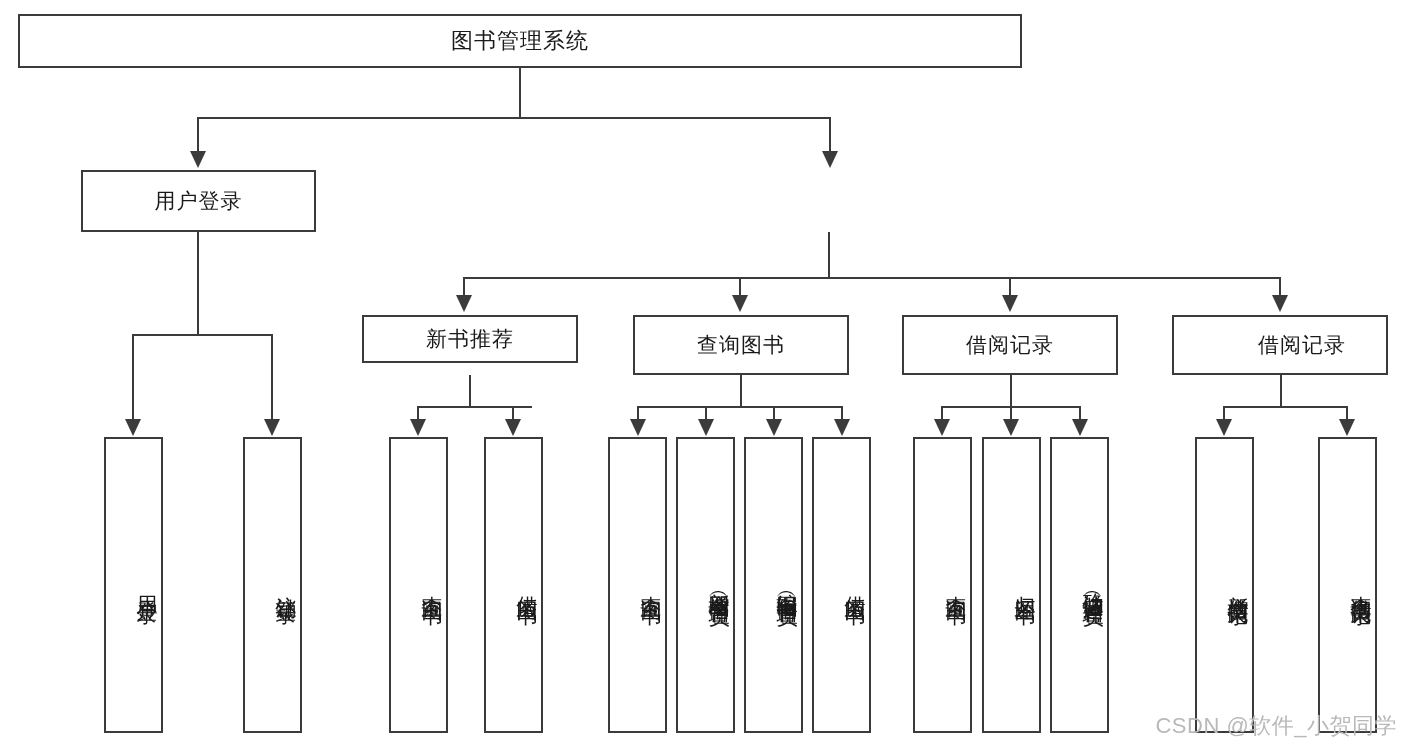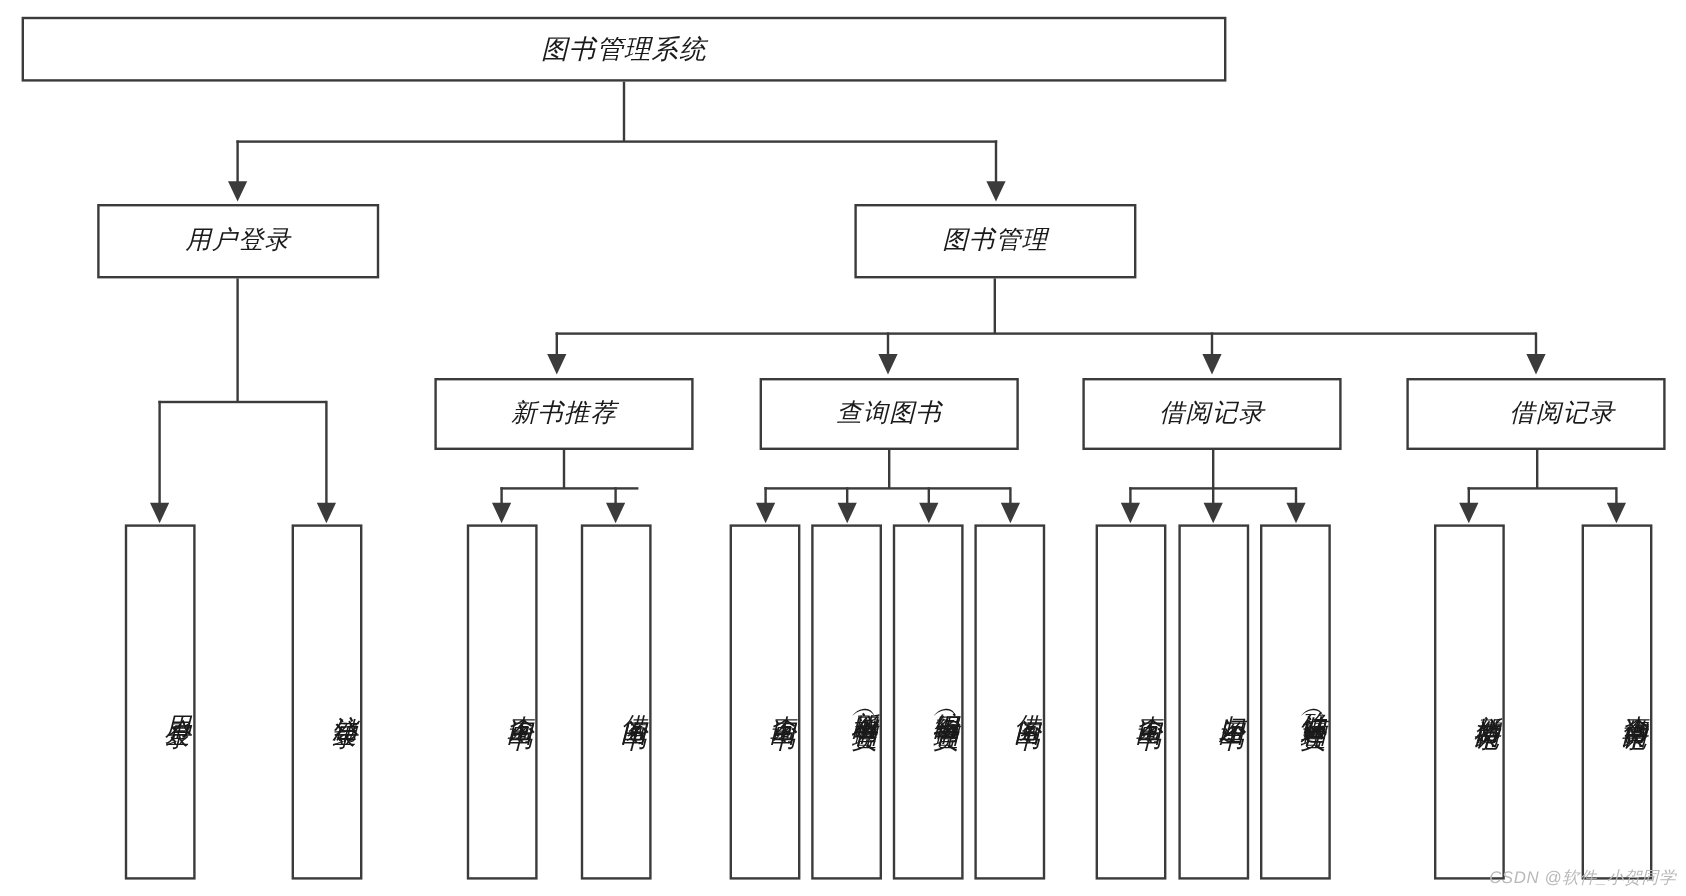--- a/index.html
+++ b/index.html
@@ -9,21 +9,20 @@
   }
   body {
     font-family: "Liberation Sans", "DejaVu Sans", sans-serif;
   }
   #canvas {
     position: relative;
     width: 1405px;
     height: 747px;
     background: #ffffff;
     overflow: hidden;
-    font-style: italic;
   }
   .node {
     position: absolute;
     box-sizing: border-box;
     border: 2px solid #3b3b3b;
     background: #ffffff;
     display: flex;
     align-items: center;
     justify-content: center;
     color: #1a1a1a;
@@ -60,21 +59,21 @@
     width: 0;
     height: 0;
     border-left: 8px solid transparent;
     border-right: 8px solid transparent;
     border-top: 17px solid #3b3b3b;
   }
   #watermark {
     position: absolute;
     right: 8px;
     bottom: 6px;
-    font-size: 14px;
+    font-size: 22px;
     color: #b9b9b9;
     letter-spacing: 0.5px;
     white-space: nowrap;
   }
 </style>
 </head>
 <body>
 
 <div id="canvas">
 
@@ -84,44 +83,41 @@
 
   <div class="conn vline" style="left:519px; top:68px; height:50px;"></div>
   <div class="conn hline" style="left:197px; top:117px; width:634px;"></div>
   <div class="conn vline" style="left:197px; top:117px; height:36px;"></div>
   <div class="arrow" style="left:190px; top:151px;"></div>
   <div class="conn vline" style="left:829px; top:117px; height:36px;"></div>
   <div class="arrow" style="left:822px; top:151px;"></div>
 
   <div class="node horiz" style="left:81px; top:170px; width:235px; height:62px;">
     <span>用户登录</span>
-  </div>
-  <div class="node horiz" style="left:712px; top:170px; width:235px; height:62px;">
-    <span>图书管理</span>
   </div>
 
   <div class="conn vline" style="left:197px; top:232px; height:103px;"></div>
   <div class="conn hline" style="left:132px; top:334px; width:140px;"></div>
   <div class="conn vline" style="left:132px; top:334px; height:86px;"></div>
   <div class="arrow" style="left:125px; top:419px;"></div>
   <div class="conn vline" style="left:271px; top:334px; height:86px;"></div>
   <div class="arrow" style="left:264px; top:419px;"></div>
 
   <div class="conn vline" style="left:828px; top:232px; height:46px;"></div>
   <div class="conn hline" style="left:463px; top:277px; width:817px;"></div>
   <div class="conn vline" style="left:463px; top:277px; height:20px;"></div>
   <div class="arrow" style="left:456px; top:295px;"></div>
   <div class="conn vline" style="left:739px; top:277px; height:20px;"></div>
   <div class="arrow" style="left:732px; top:295px;"></div>
   <div class="conn vline" style="left:1009px; top:277px; height:20px;"></div>
   <div class="arrow" style="left:1002px; top:295px;"></div>
   <div class="conn vline" style="left:1279px; top:277px; height:20px;"></div>
   <div class="arrow" style="left:1272px; top:295px;"></div>
 
-  <div class="node horiz" style="left:362px; top:315px; width:216px; height:60px;justify-content:center;">
+  <div class="node horiz" style="left:362px; top:315px; width:216px; height:48px;justify-content:center;">
     <span>新书推荐</span>
   </div>
   <div class="node horiz" style="left:633px; top:315px; width:216px; height:60px;">
     <span>查询图书</span>
   </div>
   <div class="node horiz" style="left:902px; top:315px; width:216px; height:60px;">
     <span>借阅记录</span>
   </div>
   <div class="node horiz" style="left:1172px; top:315px; width:216px; height:60px;padding-left:44px;">
     <span>借阅记录</span>

